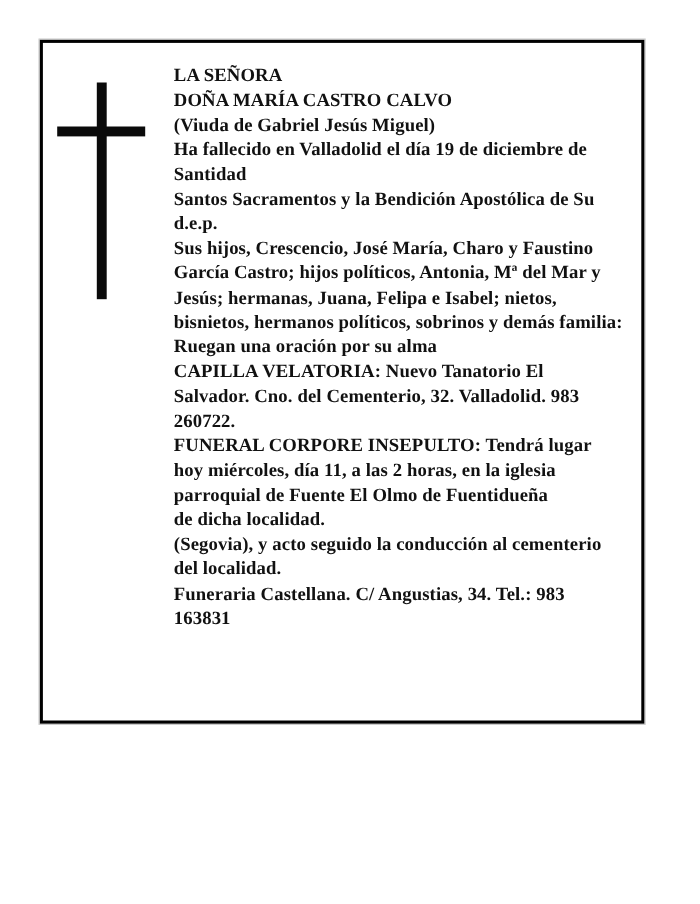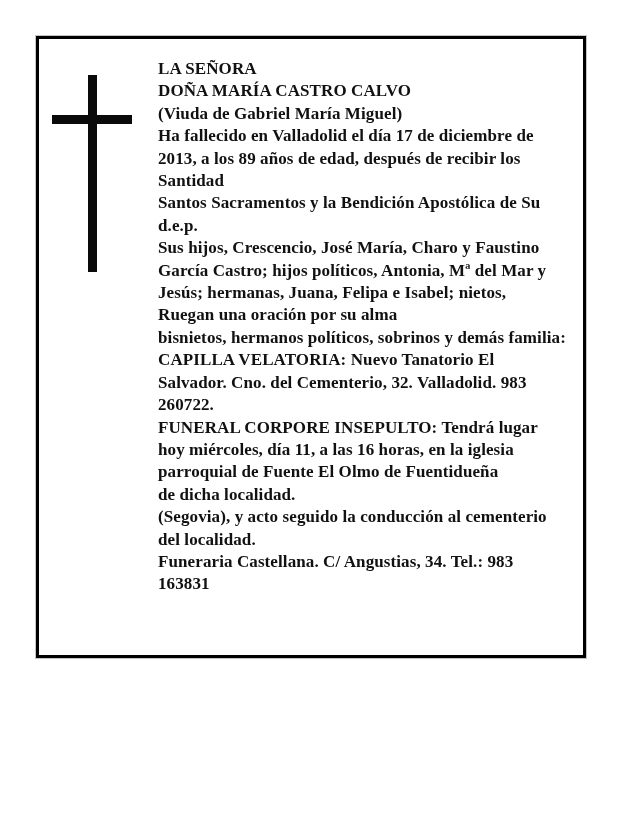--- a/index.html
+++ b/index.html
@@ -70,36 +70,35 @@
   <div class="notice-box">
 
     <div class="cross">
       <div class="v-bar"></div>
       <div class="h-bar"></div>
     </div>
 
     <div class="text-col">
       <div class="ln">LA SEÑORA</div>
       <div class="ln">DOÑA MARÍA CASTRO CALVO</div>
-      <div class="ln">(Viuda de Gabriel María Miguel)</div>
-      <div class="ln">Ha fallecido en Valladolid el día 17 de diciembre de</div>
-      <div class="ln">2013, a los 89 años de edad, después de recibir los</div>
+      <div class="ln">(Viuda de Gabriel Jesús Miguel)</div>
+      <div class="ln">Ha fallecido en Valladolid el día 19 de diciembre de</div>
       <div class="ln">Santidad</div>
       <div class="ln">Santos Sacramentos y la Bendición Apostólica de Su</div>
       <div class="ln">d.e.p.</div>
       <div class="ln">Sus hijos, Crescencio, José María, Charo y Faustino</div>
       <div class="ln">García Castro; hijos políticos, Antonia, Mª del Mar y</div>
       <div class="ln">Jesús; hermanas, Juana, Felipa e Isabel; nietos,</div>
+      <div class="ln">bisnietos, hermanos políticos, sobrinos y demás familia:</div>
       <div class="ln">Ruegan una oración por su alma</div>
-      <div class="ln">bisnietos, hermanos políticos, sobrinos y demás familia:</div>
       <div class="ln">CAPILLA VELATORIA: Nuevo Tanatorio El</div>
       <div class="ln">Salvador. Cno. del Cementerio, 32. Valladolid. 983</div>
       <div class="ln">260722.</div>
       <div class="ln">FUNERAL CORPORE INSEPULTO: Tendrá lugar</div>
-      <div class="ln">hoy miércoles, día 11, a las 16 horas, en la iglesia</div>
+      <div class="ln">hoy miércoles, día 11, a las 2 horas, en la iglesia</div>
       <div class="ln">parroquial de Fuente El Olmo de Fuentidueña</div>
       <div class="ln">de dicha localidad.</div>
       <div class="ln">(Segovia), y acto seguido la conducción al cementerio</div>
       <div class="ln">del localidad.</div>
       <div class="ln">Funeraria Castellana. C/ Angustias, 34. Tel.: 983</div>
       <div class="ln">163831</div>
     </div>
 
   </div>
 </div>

